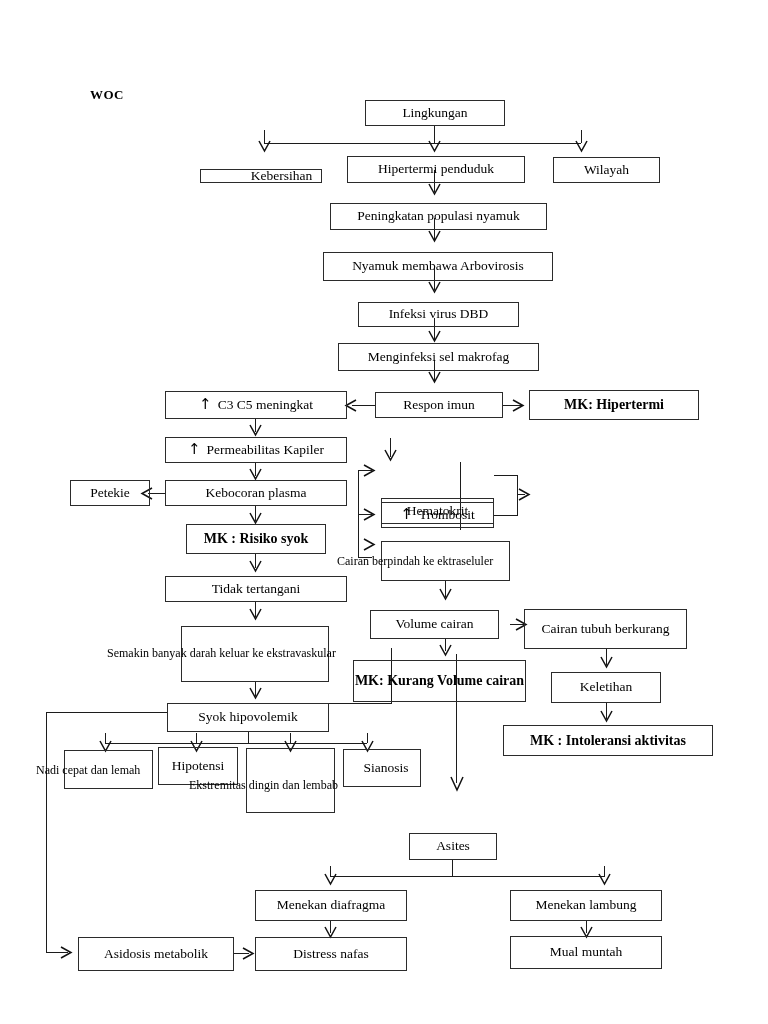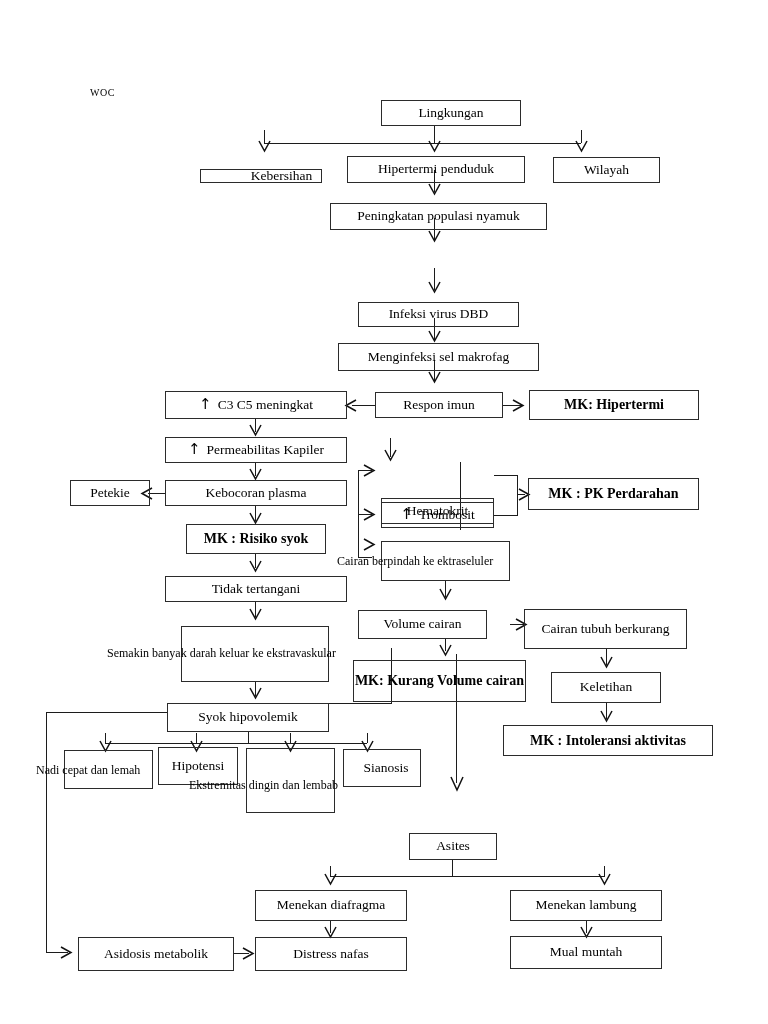--- a/index.html
+++ b/index.html
@@ -35,22 +35,22 @@
     margin-right:6px;
     line-height:1;
     display:inline-block;
     transform:translateY(-1px);
   }
 
   
   #title{
     position:absolute;
     font-family:"Liberation Serif", serif;
-    font-weight:normal;
-    font-size:10px;
+    font-weight:bold;
+    font-size:13px;
     letter-spacing:.5px;
     z-index:5;
   }
 
   
   .ln{position:absolute;background:#1c1c1c;z-index:1;}
   .vln{width:1.2px;}
   .hln{height:1.2px;}
 
   
@@ -63,21 +63,21 @@
     position:absolute;font-size:12px;white-space:nowrap;z-index:4;
   }
 </style>
 </head>
 <body>
 
 <div id="stage">
 
   <div id="title" style="left:90px;top:87px;">WOC</div>
 
-  <div class="box" style="left:365px;top:100px;width:140px;height:26px;margin-left:16px;">Lingkungan</div>
+  <div class="box" style="left:365px;top:100px;width:140px;height:26px;">Lingkungan</div>
 
   <div class="ln vln" style="left:434px;top:126px;height:17px;"></div>
 
   <div class="ln hln" style="left:264px;top:143px;width:317px;"></div>
   <div class="ln vln" style="left:264px;top:130px;height:13px;"></div>
   <div class="ln vln" style="left:581px;top:130px;height:13px;"></div>
 
   <div class="head" style="left:258px;top:140px;">
     <svg width="13" height="13">
         <path d="M1,1 L6.5,11 L12,1"></path>
@@ -107,20 +107,21 @@
 
   <div class="box" style="left:330px;top:203px;width:217px;height:27px;">Peningkatan populasi nyamuk</div>
 
   <div class="ln vln" style="left:434px;top:218px;height:22px;"></div>
   <div class="head" style="left:428px;top:230px;">
     <svg width="13" height="13">
         <path d="M1,1 L6.5,11 L12,1"></path>
       </svg>
     </div>
 
+  <div class="box" style="left:323px;top:252px;width:230px;height:29px;">Nyamuk membawa Arbovirosis</div>
 
   <div class="ln vln" style="left:434px;top:268px;height:22px;"></div>
   <div class="head" style="left:428px;top:281px;">
     <svg width="13" height="13">
         <path d="M1,1 L6.5,11 L12,1"></path>
       </svg>
     </div>
 
   <div class="box" style="left:358px;top:302px;width:161px;height:25px;">Infeksi virus DBD</div>
 
@@ -247,33 +248,32 @@
   <div class="ln hln" style="left:494px;top:475px;width:24px;"></div>
   <div class="ln hln" style="left:494px;top:515px;width:24px;"></div>
   <div class="ln vln" style="left:517px;top:475px;height:41px;"></div>
   <div class="ln hln" style="left:517px;top:494px;width:8px;"></div>
   <div class="head" style="left:518px;top:488px;">
     <svg width="13" height="13">
         <path d="M1,1 L11,6.5 L1,12"></path>
       </svg>
     </div>
 
-  <div class="box bold thick" style="left:528px;top:478px;width:171px;height:32px;">MK : PK Perdarahan</div>
 
   <div class="box ovf" style="left:381px;top:541px;width:129px;height:40px;"></div>
   <div class="freetext" style="left:337px;top:554px;">Cairan berpindah ke ektraseluler</div>
 
   <div class="ln vln" style="left:445px;top:581px;height:16px;"></div>
   <div class="head" style="left:439px;top:588px;">
     <svg width="13" height="13">
         <path d="M1,1 L6.5,11 L12,1"></path>
       </svg>
     </div>
 
-  <div class="box" style="left:358px;top:610px;width:129px;height:29px;">Volume cairan</div>
+  <div class="box" style="left:370px;top:610px;width:129px;height:29px;">Volume cairan</div>
 
   <div class="ln hln" style="left:510px;top:624px;width:14px;"></div>
   <div class="head" style="left:515px;top:618px;">
     <svg width="13" height="13">
         <path d="M1,1 L11,6.5 L1,12"></path>
       </svg>
     </div>
   <div class="box" style="left:524px;top:609px;width:163px;height:40px;">Cairan tubuh berkurang</div>
 
   <div class="ln vln" style="left:606px;top:649px;height:16px;"></div>

